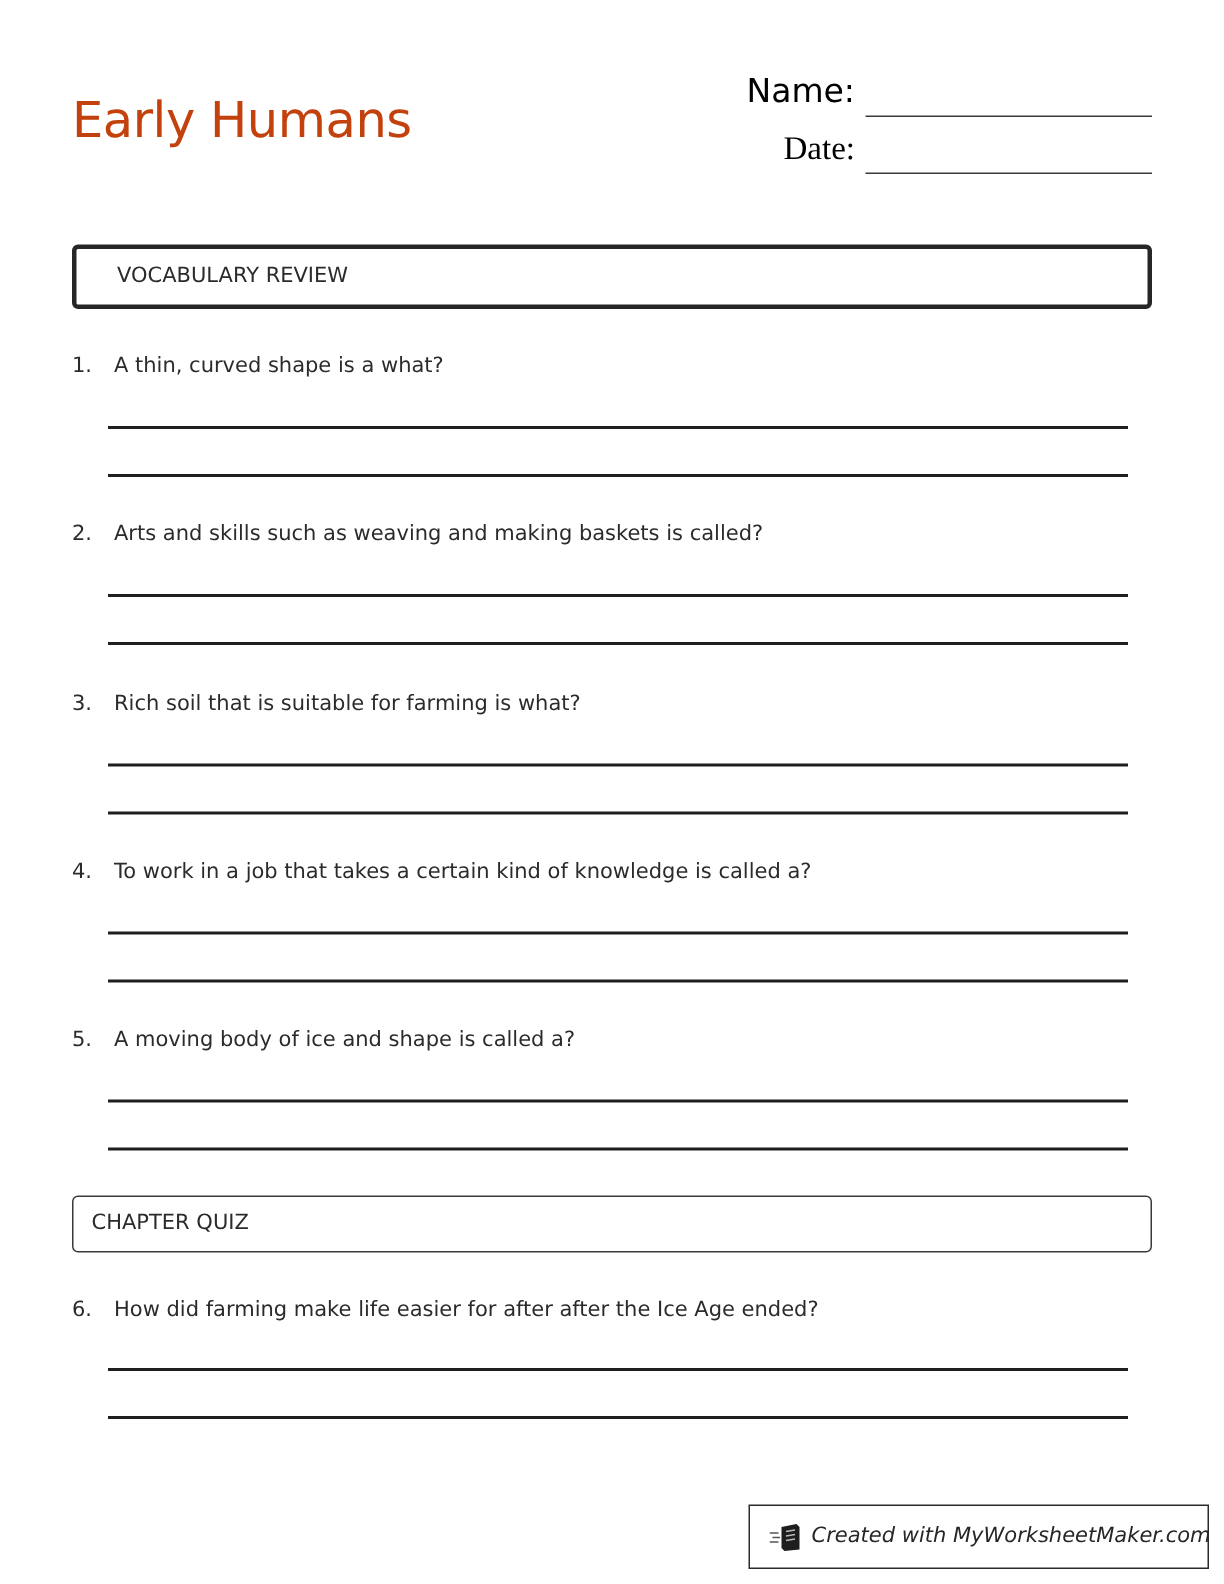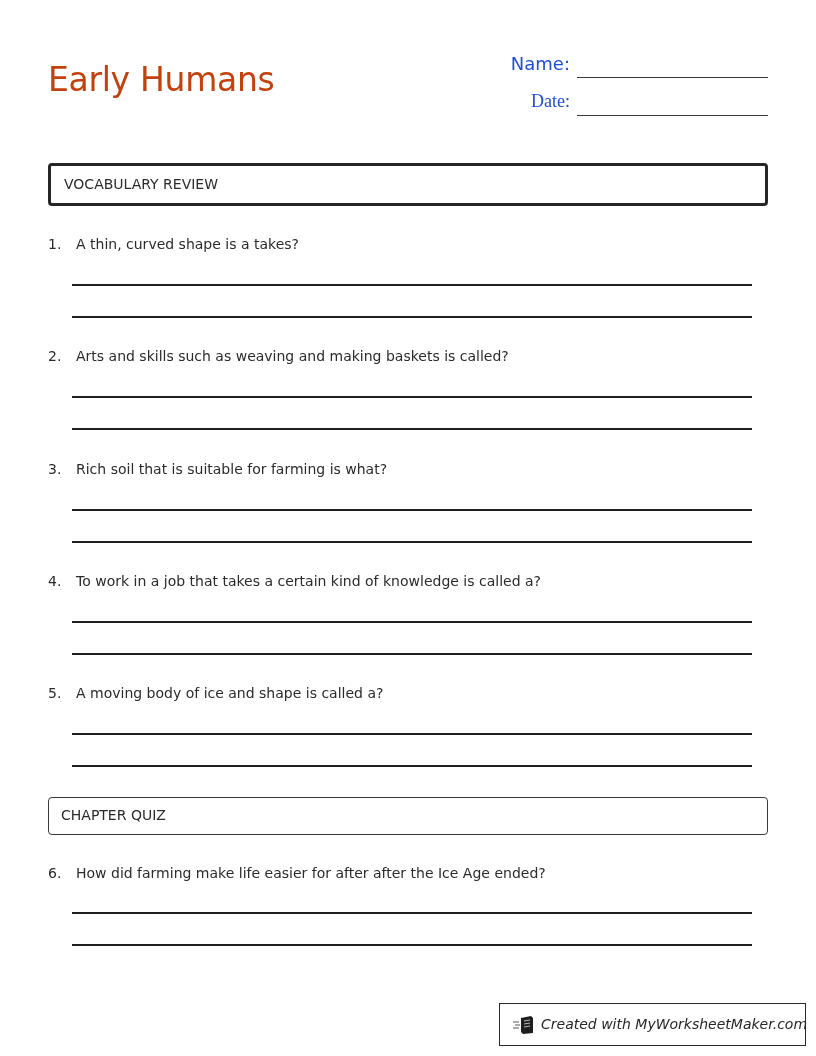--- a/index.html
+++ b/index.html
@@ -1,23 +1,23 @@
 <!DOCTYPE html>
 <html><head>
   <meta charset="utf-8">
   <style>
     html, body { margin: 0; padding: 0; background: #ffffff; }
     body { width: 816px; height: 1056px; position: relative; overflow: hidden;
            font-family: "DejaVu Sans", sans-serif; color: #2b2b2b; }
     .title { position: absolute; left: 48px; top: 60px; font-size: 33px; font-weight: normal; margin: 0; color: #c2410c; letter-spacing: -0.3px; }
     .field { position: absolute; left: 480px; width: 288px; height: 30px; }
-    .field .lbl { position: absolute; right: 198px; bottom: 4px; font-size: 18px; color: #1d4ed8; }
+    .field .lbl { position: absolute; right: 198px; bottom: 4px; font-size: 22px; color: #000000; }
     .field .line { position: absolute; left: 97px; right: 0; bottom: 0; border-bottom: 1.2px solid #3a3a3a; }
     .section { position: absolute; left: 48px; width: 720px; box-sizing: border-box; background: #fff; }
-    .section .txt { position: absolute; left: 13px; font-size: 14px; color: #2b2b2b; }
+    .section .txt { position: absolute; left: 27px; font-size: 14px; color: #2b2b2b; }
     .sec-vocab { top: 163px; height: 43px; border: 3px solid #262626; border-radius: 4px; }
     .sec-vocab .txt { top: 10px; }
     .sec-quiz { top: 797px; height: 38px; border: 1.3px solid #3a3a3a; border-radius: 4px; text-align: center; }
     .sec-quiz .txt { top: 9px; left: 12px; }
     .q { position: absolute; left: 48px; width: 720px; font-size: 14px; color: #2b2b2b; }
     .q .num { position: absolute; left: 0; top: 0; }
     .q .text { position: absolute; left: 28px; top: 0; white-space: nowrap; }
     .ans { position: absolute; left: 72px; width: 680px; height: 0; border-top: 2px solid #1f1f1f; }
     .footer { position: absolute; left: 499px; top: 1003px; width: 307px; height: 43px; box-sizing: border-box;
               border: 1.3px solid #2b2b2b; background: #fff; }
@@ -37,21 +37,21 @@
   <span class="lbl">Date:</span>
   <div class="line"></div>
 </div>
 
 <div class="section sec-vocab">
   <span class="txt">VOCABULARY REVIEW</span>
 </div>
 
 <div class="q" style="top:236px;">
   <span class="num">1.</span>
-  <span class="text">A thin, curved shape is a takes?</span>
+  <span class="text">A thin, curved shape is a what?</span>
 </div>
 <div class="ans" style="top:284px;"></div>
 <div class="ans" style="top:316px;"></div>
 
 <div class="q" style="top:348px;">
   <span class="num">2.</span>
   <span class="text">Arts and skills such as weaving and making baskets is called?</span>
 </div>
 <div class="ans" style="top:396px;"></div>
 <div class="ans" style="top:428px;"></div>

